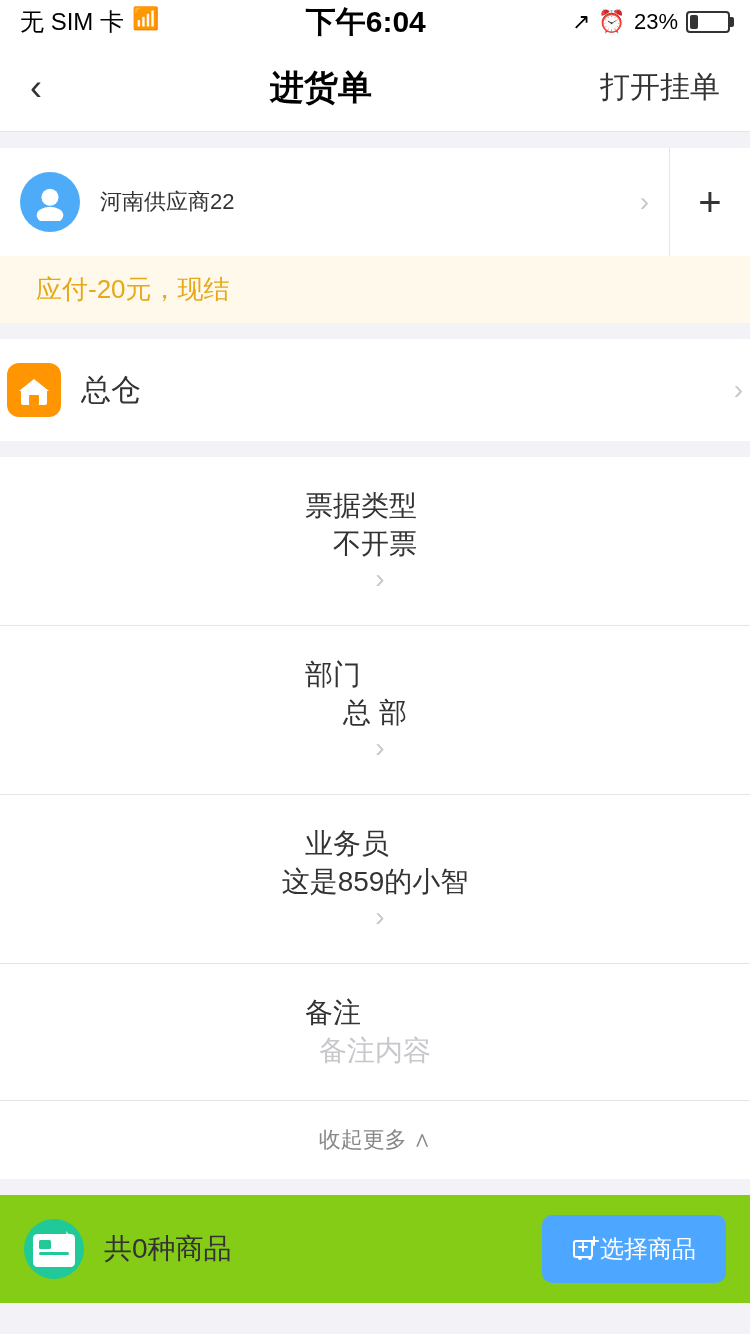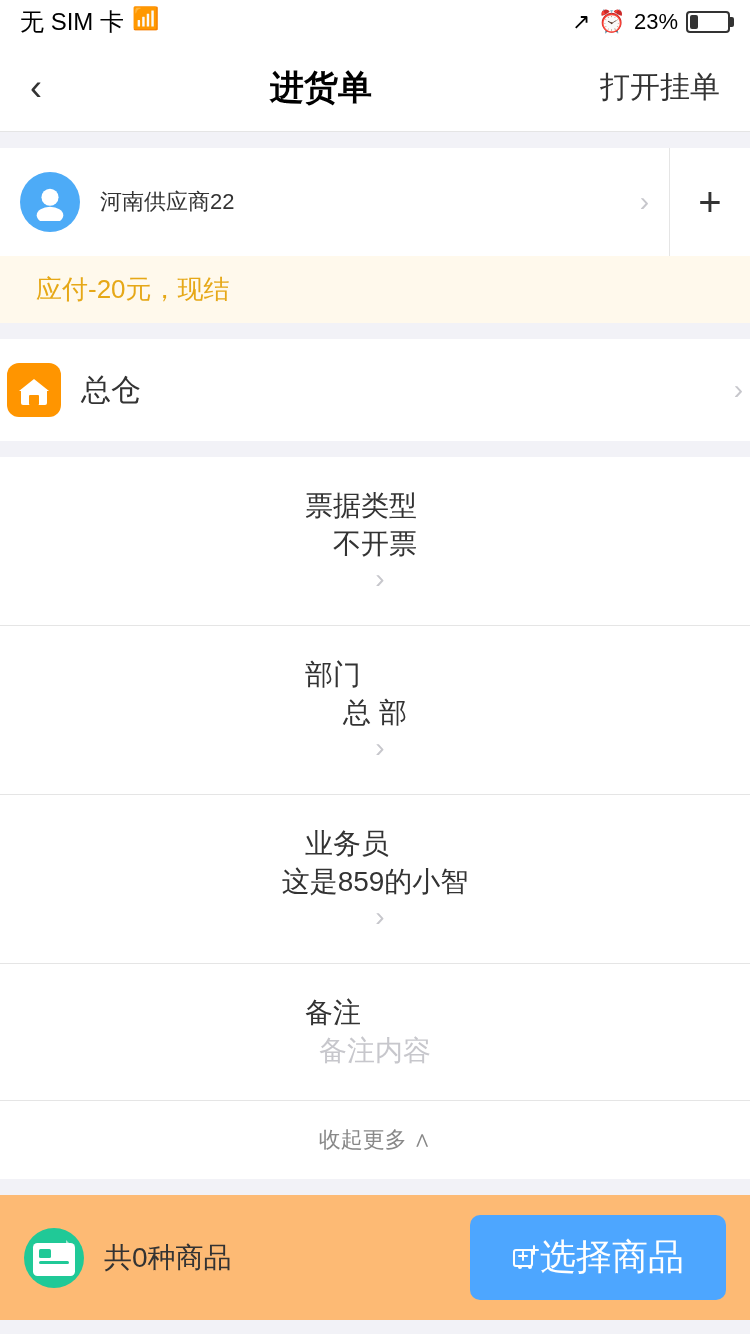--- a/index.html
+++ b/index.html
@@ -145,21 +145,21 @@
       border-top: 1px solid #e5e5e5;
     }
     .collapse-btn {
       font-size: 22px;
       color: #888;
       display: flex; align-items: center; gap: 8px;
     }
 
     
     .product-bar {
-      background: #fdba74;
+      background: #84cc16;
       display: flex;
       align-items: center;
       padding: 20px 24px;
       margin-top: 16px;
     }
     .product-icon {
       width: 60px; height: 60px; border-radius: 50%;
       background: #20c997;
       display: flex; align-items: center; justify-content: center;
       margin-right: 20px; flex-shrink: 0;
@@ -167,37 +167,38 @@
     .product-count {
       font-size: 28px;
       color: #333;
       flex: 1;
     }
     .select-btn {
       background: #4da6ff;
       color: #fff;
       border: none;
       border-radius: 10px;
-      padding: 18px 42px;
-      font-size: 36px;
+      padding: 18px 30px;
+      font-size: 24px;
       display: flex; align-items: center; 
       cursor: pointer;
     }
 
     
     .wifi-icon { display: inline-block; font-size: 22px; }
   </style>
 </head>
 <body>
 
 <div class="status-bar">
   <div class="status-left">
     <span>无 SIM 卡</span>
     <span class="wifi-icon">📶</span>
   </div>
+  <div class="status-center">下午6:04</div>
   <div class="status-right">
     <span>↗</span>
     <span>⏰</span>
     <span>23%</span>
     <div class="battery-icon">
       <div class="battery-fill"></div>
     </div>
   </div>
 </div>
 

